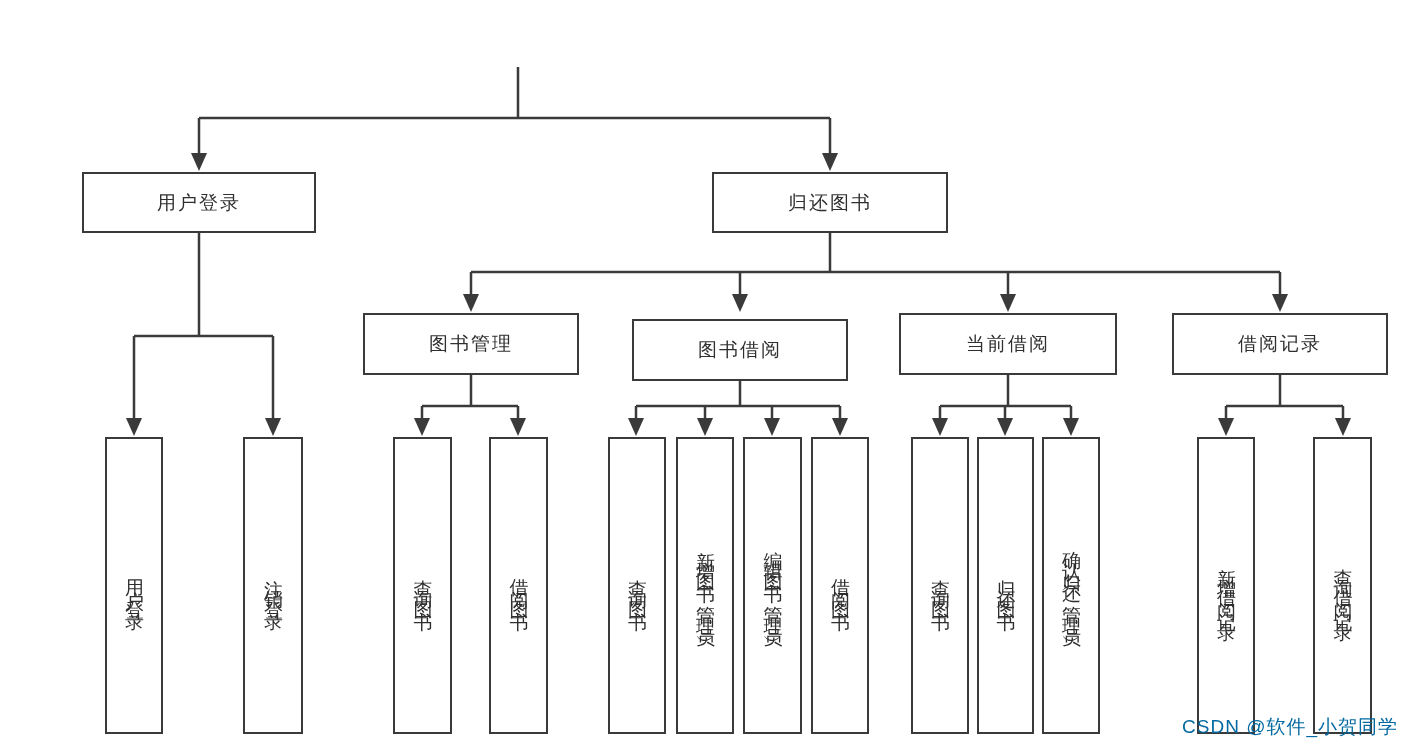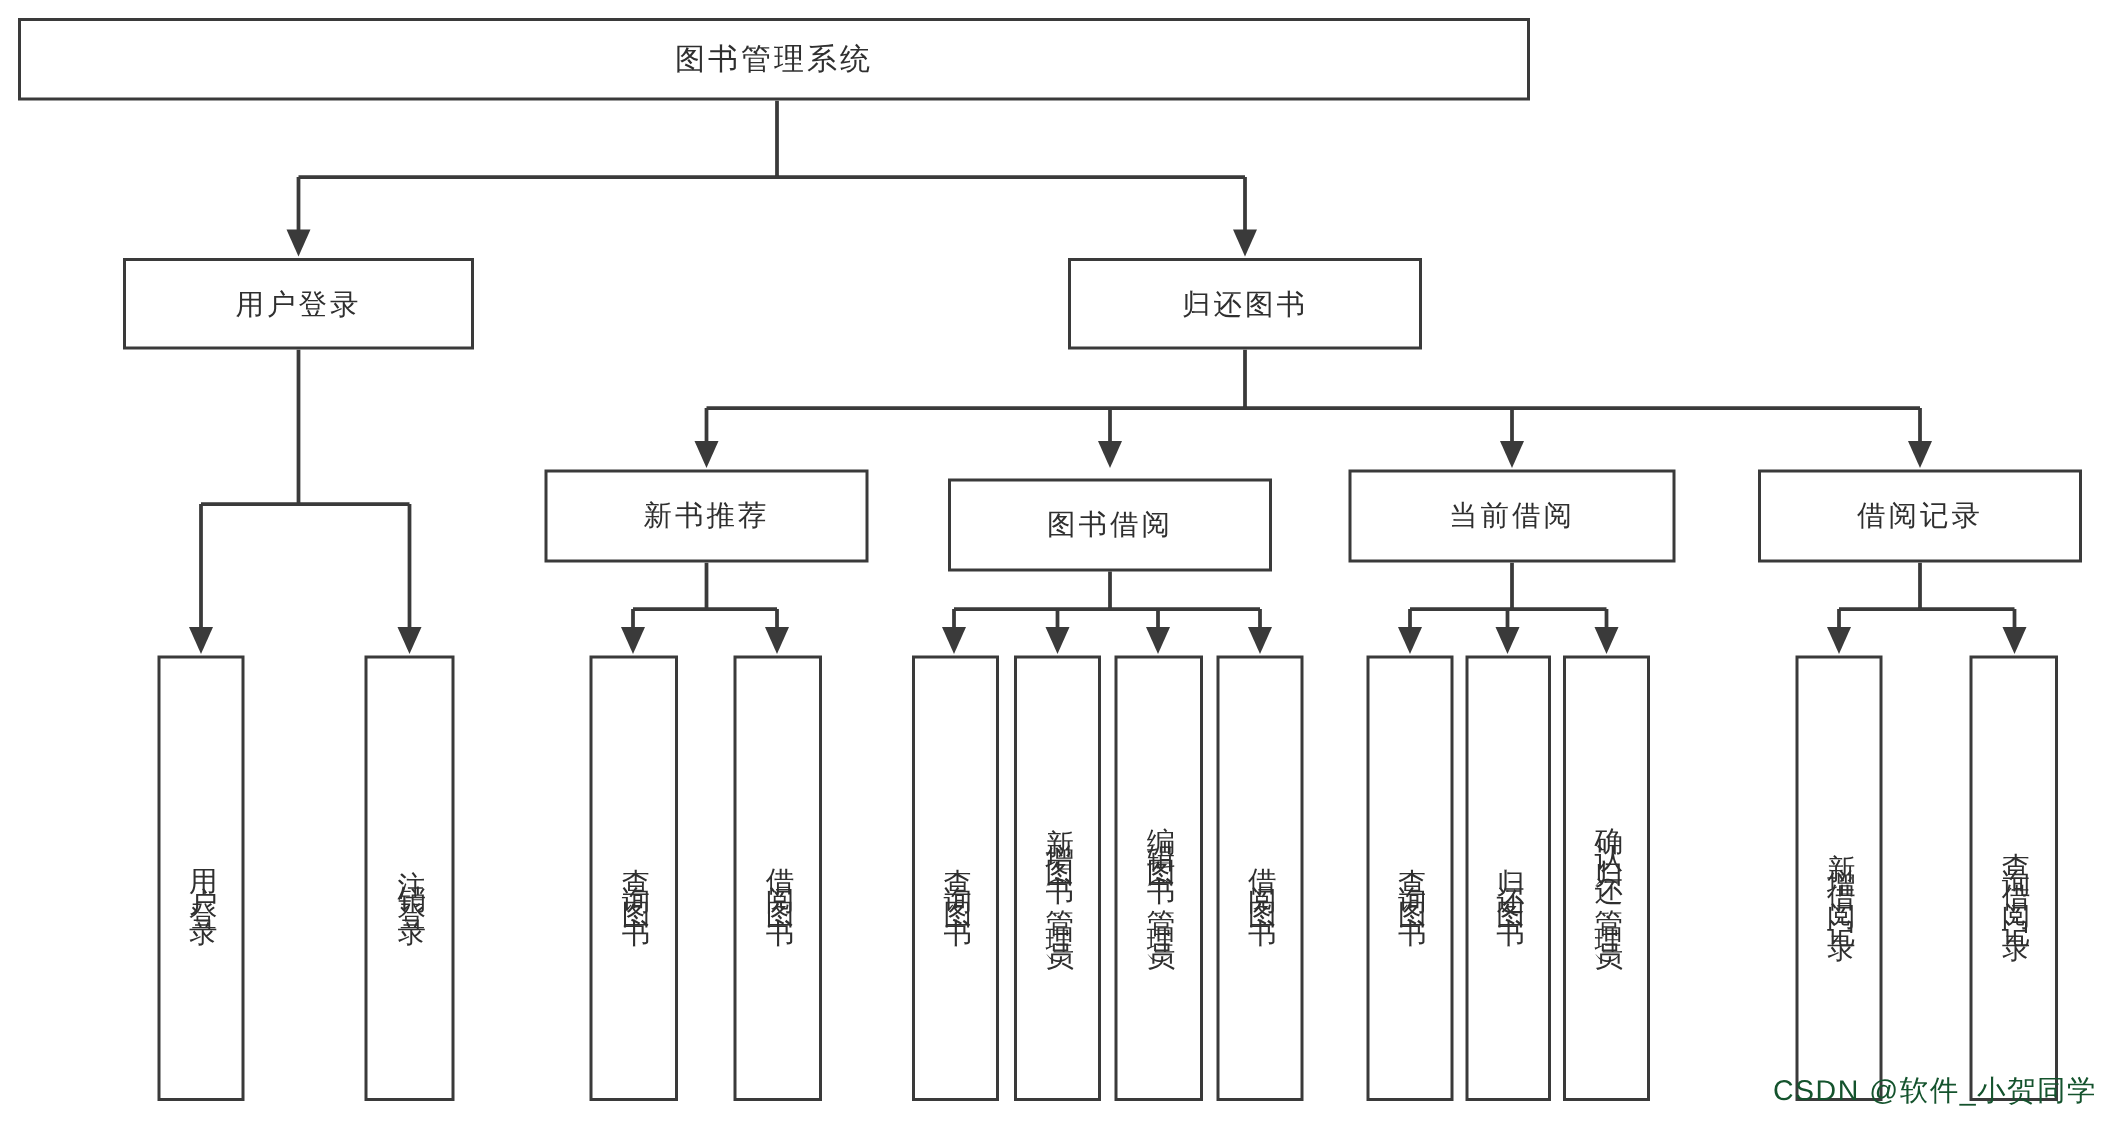--- a/index.html
+++ b/index.html
@@ -49,21 +49,21 @@
     letter-spacing: 11px;
     line-height: 1.1;
     white-space: nowrap;
   }
   .watermark {
     position: absolute;
     right: 7px;
     bottom: 7px;
     font-size: 19px;
     letter-spacing: 1px;
-    color: #14532d;
+    color: #0369a1;
     white-space: nowrap;
   }
 </style>
 </head>
 <body>
 
 <div class="canvas">
 
   <svg class="connectors" viewBox="0 0 1405 747" xmlns="http://www.w3.org/2000/svg">
     <g fill="none" stroke="#3a3a3a" stroke-width="2.5">
@@ -101,33 +101,30 @@
       <polygon points="997,418 1013,418 1005,436" fill="#3a3a3a" stroke="none"></polygon>
       <polygon points="1063,418 1079,418 1071,436" fill="#3a3a3a" stroke="none"></polygon>
     </g>
     <g fill="none" stroke="#3a3a3a" stroke-width="2.5">
       <path d="M1280 375 V406 M1226 406 H1343 M1226 406 V424 M1343 406 V424"></path>
       <polygon points="1218,418 1234,418 1226,436" fill="#3a3a3a" stroke="none"></polygon>
       <polygon points="1335,418 1351,418 1343,436" fill="#3a3a3a" stroke="none"></polygon>
     </g>
   </svg>
 
-  <div class="box" style="left:12px; top:12px; width:1008px; height:55px;">
-    <span class="root-label">图书管理系统</span>
-  </div>
 
   <div class="box" style="left:82px; top:172px; width:234px; height:61px;">
     <span class="hlabel">用户登录</span>
   </div>
   <div class="box" style="left:712px; top:172px; width:236px; height:61px;">
     <span class="hlabel">归还图书</span>
   </div>
 
   <div class="box" style="left:363px; top:313px; width:216px; height:62px;">
-    <span class="hlabel">新书推荐</span>
+    <span class="hlabel">图书管理</span>
   </div>
   <div class="box" style="left:632px; top:319px; width:216px; height:62px;">
     <span class="hlabel">图书借阅</span>
   </div>
   <div class="box" style="left:1172px; top:313px; width:216px; height:62px;">
     <span class="hlabel">借阅记录</span>
   </div>
   <div class="box" style="left:899px; top:313px; width:218px; height:62px;">
     <span class="hlabel">当前借阅</span>
   </div>

